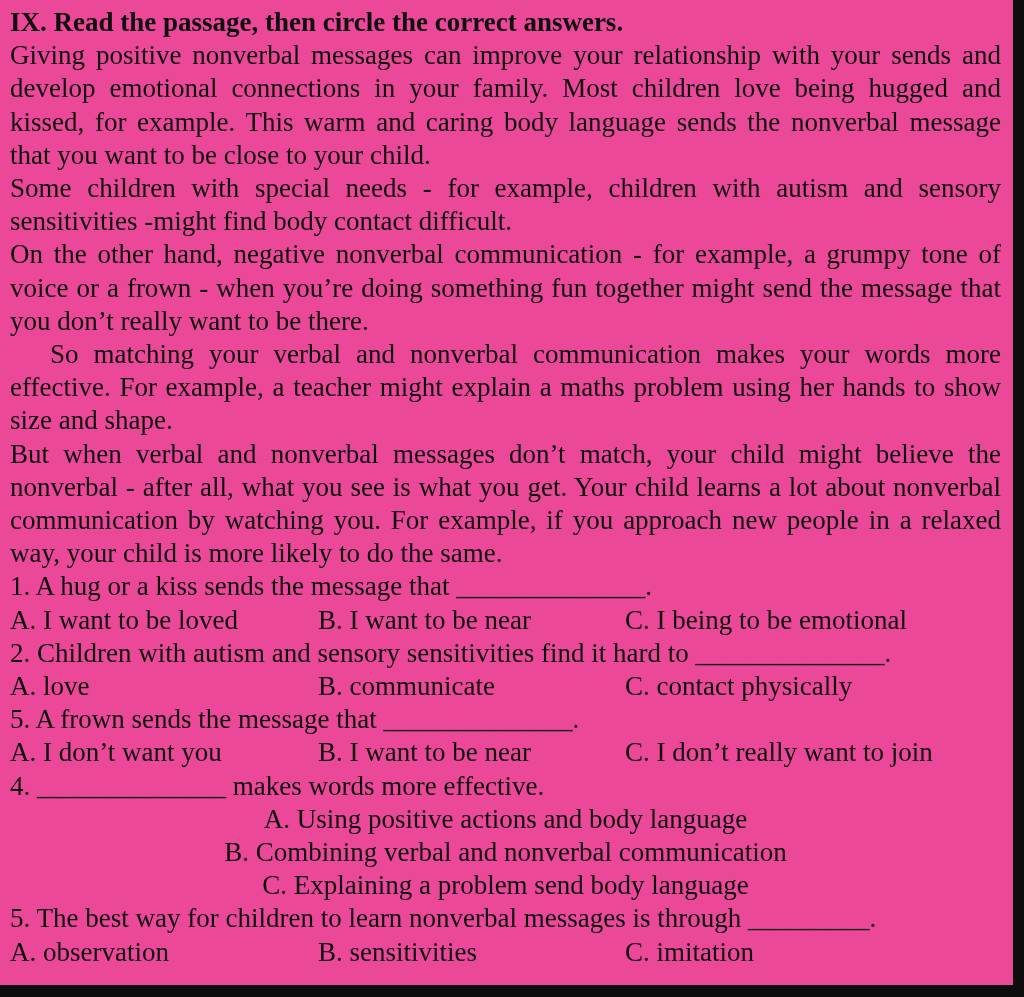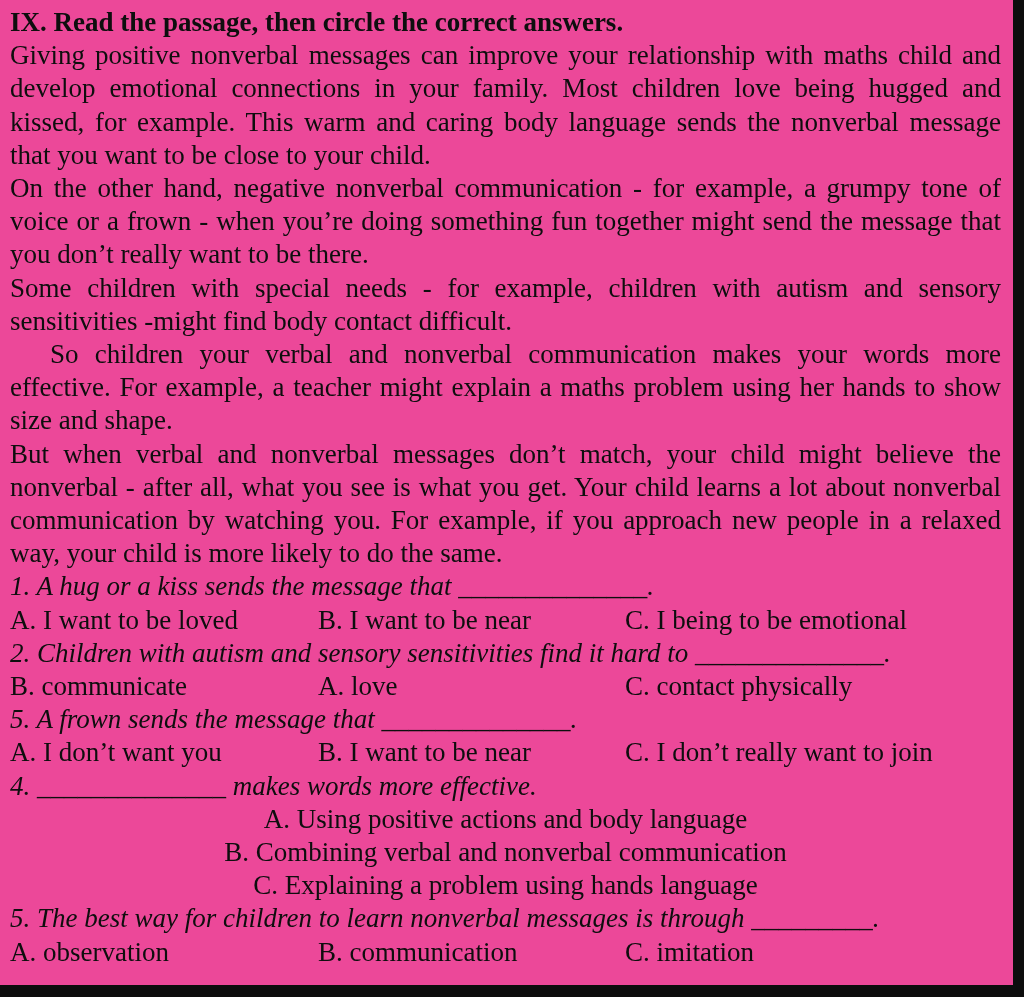--- a/index.html
+++ b/index.html
@@ -27,21 +27,20 @@
   }
   p.para {
     margin: 0;
     text-align: justify;
   }
   p.para.indent {
     text-indent: 40px;
   }
   .q {
     text-align: left;
-    font-style: italic;
   }
   .opts {
     display: grid;
     grid-template-columns: 308px 307px 1fr;
     text-align: left;
   }
   .opts-stacked .opt {
     display: block;
     text-align: center;
   }
@@ -49,54 +48,54 @@
     white-space: nowrap;
   }
 </style>
 </head>
 <body>
 
 <div class="page">
 
   <div class="title">IX. Read the passage, then circle the correct answers.</div>
 
-  <p class="para">Giving positive nonverbal messages can improve your relationship with maths child and develop emotional connections in your family. Most children love being hugged and kissed, for example. This warm and caring body language sends the nonverbal message that you want to be close to your child.</p>
+  <p class="para">Giving positive nonverbal messages can improve your relationship with your sends and develop emotional connections in your family. Most children love being hugged and kissed, for example. This warm and caring body language sends the nonverbal message that you want to be close to your child.</p>
+  <p class="para">Some children with special needs - for example, children with autism and sensory sensitivities -might find body contact difficult.</p>
   <p class="para">On the other hand, negative nonverbal communication - for example, a grumpy tone of voice or a frown - when you’re doing something fun together might send the message that you don’t really want to be there.</p>
-  <p class="para">Some children with special needs - for example, children with autism and sensory sensitivities -might find body contact difficult.</p>
-  <p class="para indent">So children your verbal and nonverbal communication makes your words more effective. For example, a teacher might explain a maths problem using her hands to show size and shape.</p>
+  <p class="para indent">So matching your verbal and nonverbal communication makes your words more effective. For example, a teacher might explain a maths problem using her hands to show size and shape.</p>
   <p class="para">But when verbal and nonverbal messages don’t match, your child might believe the nonverbal - after all, what you see is what you get. Your child learns a lot about nonverbal communication by watching you. For example, if you approach new people in a relaxed way, your child is more likely to do the same.</p>
 
   <div class="q">1. A hug or a kiss sends the message that ______________.</div>
   <div class="opts">
     <span class="opt">A. I want to be loved</span>
     <span class="opt">B. I want to be near</span>
     <span class="opt">C. I being to be emotional</span>
   </div>
 
   <div class="q">2. Children with autism and sensory sensitivities find it hard to ______________.</div>
   <div class="opts">
+    <span class="opt">A. love</span>
     <span class="opt">B. communicate</span>
-    <span class="opt">A. love</span>
     <span class="opt">C. contact physically</span>
   </div>
 
   <div class="q">5. A frown sends the message that ______________.</div>
   <div class="opts">
     <span class="opt">A. I don’t want you</span>
     <span class="opt">B. I want to be near</span>
     <span class="opt">C. I don’t really want to join</span>
   </div>
 
   <div class="q">4. ______________ makes words more effective.</div>
   <div class="opts-stacked">
     <span class="opt">A. Using positive actions and body language</span>
     <span class="opt">B. Combining verbal and nonverbal communication</span>
-    <span class="opt">C. Explaining a problem using hands language</span>
+    <span class="opt">C. Explaining a problem send body language</span>
   </div>
 
   <div class="q">5. The best way for children to learn nonverbal messages is through _________.</div>
   <div class="opts">
     <span class="opt">A. observation</span>
-    <span class="opt">B. communication</span>
+    <span class="opt">B. sensitivities</span>
     <span class="opt">C. imitation</span>
   </div>
 
 </div>
 
 </body></html>

